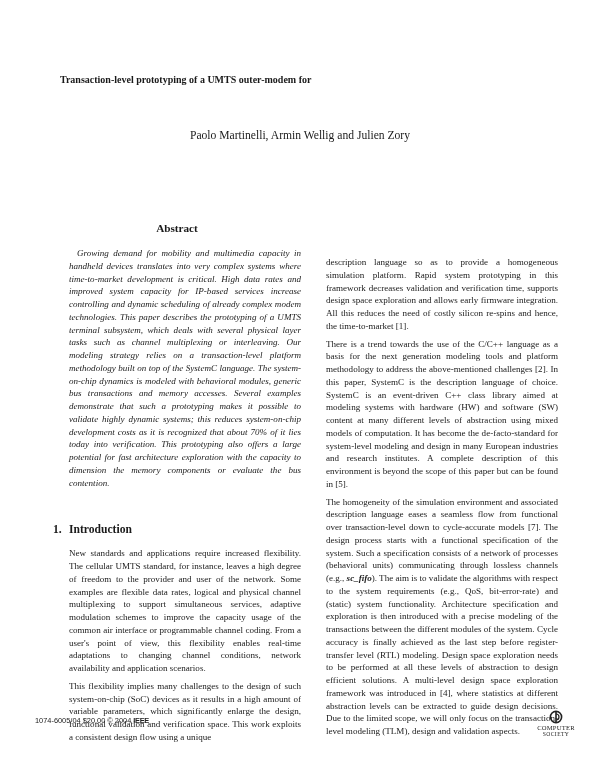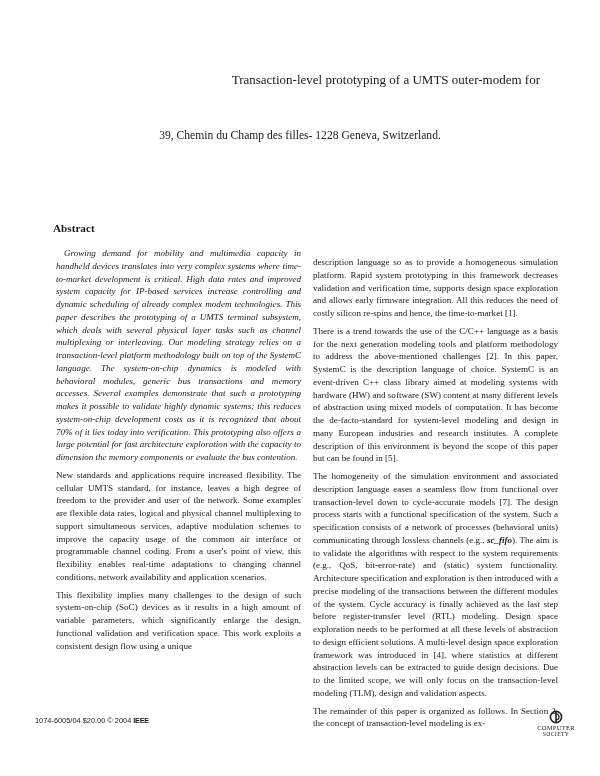--- a/index.html
+++ b/index.html
@@ -1,58 +1,60 @@
 <!DOCTYPE html>
 <html><head>
   <meta charset="utf-8">
   <style>
     html, body { margin: 0; padding: 0; background: #ffffff; }
     body { width: 600px; height: 776px; position: relative; overflow: hidden; color: #1a1a1a; font-family: "Liberation Serif", serif; }
-    .title { position: absolute; left: 60px; width: 480px; top: 70px; text-align: right; font-weight: normal; font-size: 13px; line-height: 19px; }
+    .title { position: absolute; left: 60px; width: 480px; top: 70px; text-align: left; font-weight: bold; font-size: 10px; line-height: 19px; }
     .authors { position: absolute; left: 60px; width: 480px; top: 128px; text-align: center; font-size: 11.6px; line-height: 15.6px; }
     .col { position: absolute; top: 222px; width: 248px; font-size: 9.05px; line-height: 12.75px; text-align: justify; }
     .col.left { left: 53px; }
     .col.right { left: 310px; top: 256px; }
-    .col p { margin: 0 0 5px 3px; }
-    .abstract-heading { font-weight: bold; font-size: 11.2px; margin: 0 0 12px 0; line-height: 13px; }
+    .col p { margin: 0 0 5px 16px; }
+    .abstract-heading { text-align: center; font-weight: bold; font-size: 11.2px; margin: 0 0 12px 0; line-height: 13px; }
     .abstract-text { font-style: italic; text-indent: 8px; margin: 0; }
     .section-heading { font-weight: bold; font-size: 11.6px; margin: 34px 0 10px 0; line-height: 14px; }
     .section-heading .num { display: inline-block; width: 16px; }
     .footer { position: absolute; left: 35px; top: 716px; font-family: "Liberation Sans", sans-serif; font-size: 7.4px; line-height: 10.5px; color: #222; }
     .ieee-mark { font-weight: bold; letter-spacing: -0.3px; }
     .logo { position: absolute; left: 533px; top: 710px; width: 46px; text-align: center; font-family: "Liberation Serif", serif; color: #222; }
     .logo svg { display: block; margin: 0 auto; }
     .logo .l1 { font-size: 6.6px; line-height: 7px; letter-spacing: 0.2px; }
     .logo .l2 { font-size: 5.6px; line-height: 6px; letter-spacing: 0.4px; }
     i.code { font-style: italic; font-weight: bold; }
   </style>
 </head>
 <body>
 
 <div class="title">
   <div>Transaction-level prototyping of a UMTS outer-modem for</div>
 </div>
 
 <div class="authors">
-  <div>39, Chemin du Champ des filles- 1228 Geneva, Switzerland.</div>
+  <div>Paolo Martinelli, Armin Wellig and Julien Zory</div>
 </div>
 
 <div class="col left">
   <div class="abstract-heading">Abstract</div>
   <p class="abstract-text">Growing demand for mobility and multimedia capacity in handheld devices translates into very complex systems where time-to-market development is critical. High data rates and improved system capacity for IP-based services increase controlling and dynamic scheduling of already complex modem technologies. This paper describes the prototyping of a UMTS terminal subsystem, which deals with several physical layer tasks such as channel multiplexing or interleaving. Our modeling strategy relies on a transaction-level platform methodology built on top of the SystemC language. The system-on-chip dynamics is modeled with behavioral modules, generic bus transactions and memory accesses. Several examples demonstrate that such a prototyping makes it possible to validate highly dynamic systems; this reduces system-on-chip development costs as it is recognized that about 70% of it lies today into verification. This prototyping also offers a large potential for fast architecture exploration with the capacity to dimension the memory components or evaluate the bus contention.</p>
 
+  <div class="section-heading">
+    <span class="num">1.</span><span>Introduction</span>
+  </div>
   <p>New standards and applications require increased flexibility. The cellular UMTS standard, for instance, leaves a high degree of freedom to the provider and user of the network. Some examples are flexible data rates, logical and physical channel multiplexing to support simultaneous services, adaptive modulation schemes to improve the capacity usage of the common air interface or programmable channel coding. From a user's point of view, this flexibility enables real-time adaptations to changing channel conditions, network availability and application scenarios.</p>
   <p>This flexibility implies many challenges to the design of such system-on-chip (SoC) devices as it results in a high amount of variable parameters, which significantly enlarge the design, functional validation and verification space. This work exploits a consistent design flow using a unique</p>
 </div>
 
 <div class="col right">
   <p>description language so as to provide a homogeneous simulation platform. Rapid system prototyping in this framework decreases validation and verification time, supports design space exploration and allows early firmware integration. All this reduces the need of costly silicon re-spins and hence, the time-to-market [1].</p>
   <p>There is a trend towards the use of the C/C++ language as a basis for the next generation modeling tools and platform methodology to address the above-mentioned challenges [2]. In this paper, SystemC is the description language of choice. SystemC is an event-driven C++ class library aimed at modeling systems with hardware (HW) and software (SW) content at many different levels of abstraction using mixed models of computation. It has become the de-facto-standard for system-level modeling and design in many European industries and research institutes. A complete description of this environment is beyond the scope of this paper but can be found in [5].</p>
   <p><span>The homogeneity of the simulation environment and associated description language eases a seamless flow from functional over transaction-level down to cycle-accurate models [7]. The design process starts with a functional specification of the system. Such a specification consists of a network of processes (behavioral units) communicating through lossless channels (e.g., </span><i class="code">sc_fifo</i><span>). The aim is to validate the algorithms with respect to the system requirements (e.g., QoS, bit-error-rate) and (static) system functionality. Architecture specification and exploration is then introduced with a precise modeling of the transactions between the different modules of the system. Cycle accuracy is finally achieved as the last step before register-transfer level (RTL) modeling. Design space exploration needs to be performed at all these levels of abstraction to design efficient solutions. A multi-level design space exploration framework was introduced in [4], where statistics at different abstraction levels can be extracted to guide design decisions. Due to the limited scope, we will only focus on the transaction-level modeling (TLM), design and validation aspects.</span></p>
-  <p>The remainder of this paper is organized as follows. In Section 2, the concept of transaction-level modeling is ex-</p>
 </div>
 
 <div class="footer">
   <div><span>1074-6005/04 $20.00 © 2004 </span><span class="ieee-mark">IEEE</span></div>
 </div>
 
 <div class="logo">
   <svg width="14" height="14" viewBox="0 0 14 14">
     <circle cx="7" cy="7" r="5.6" fill="none" stroke="#222" stroke-width="1.6"></circle>
     <rect x="6.2" y="1" width="1.6" height="12" fill="#222"></rect>

